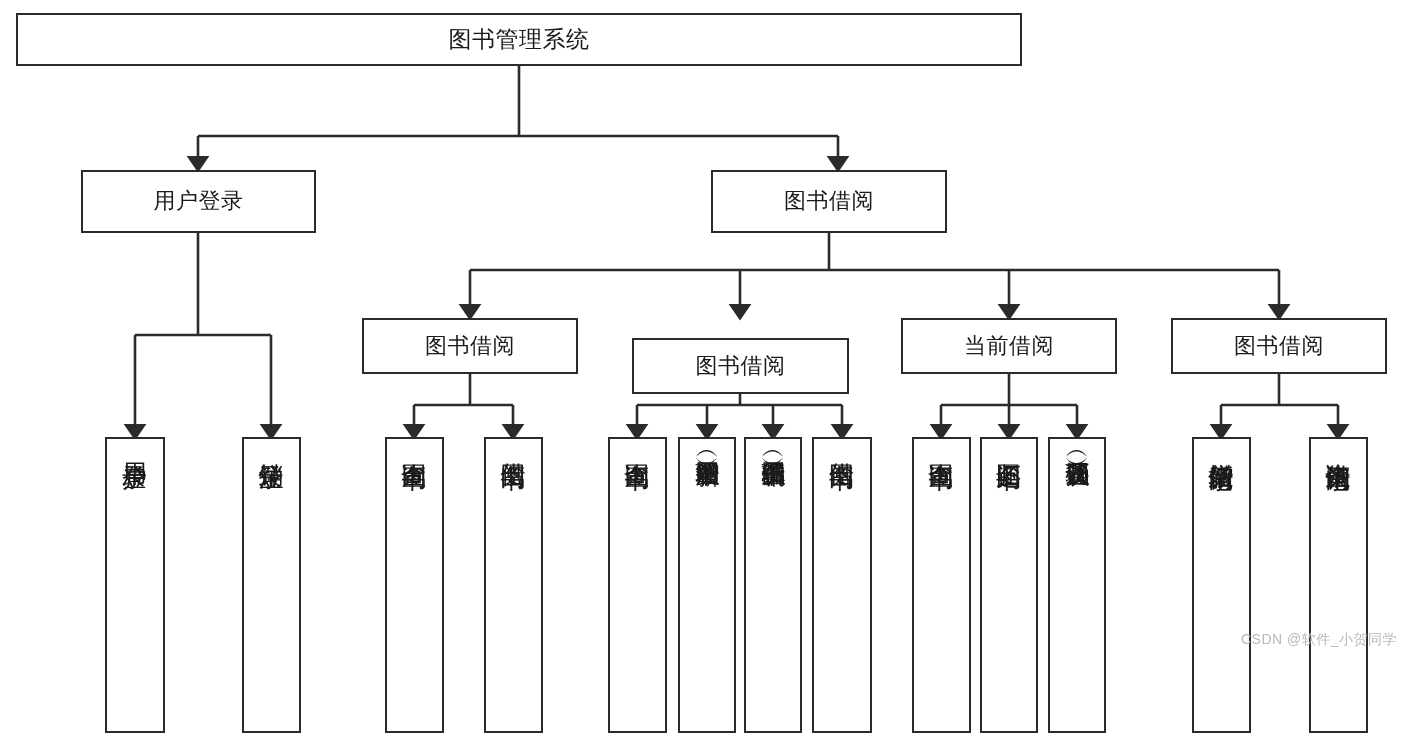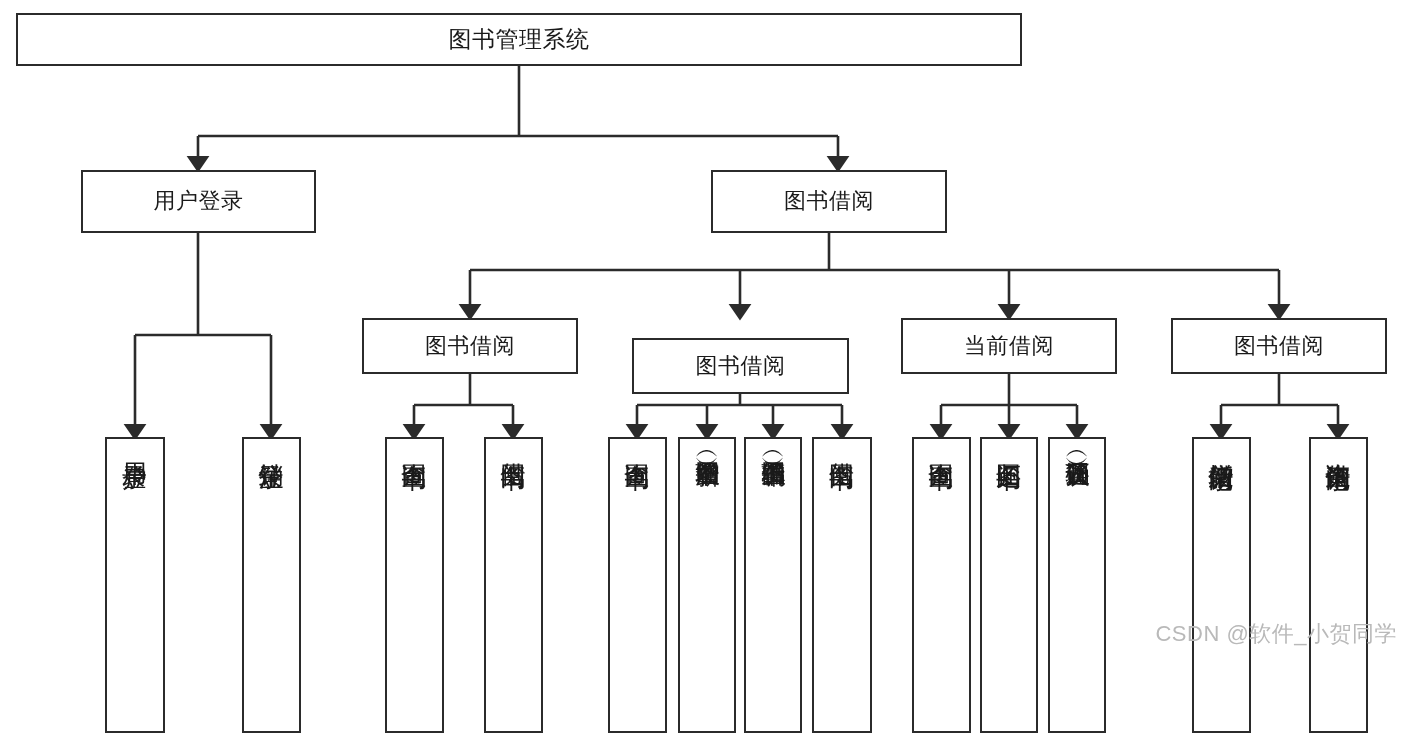--- a/index.html
+++ b/index.html
@@ -63,21 +63,21 @@
     white-space: nowrap;
   }
   .node.vert.tall .label {
     font-size: 24px;
     letter-spacing: 0px;
   }
   .watermark {
     position: absolute;
     right: 8px;
     bottom: 6px;
-    font-size: 22px;
+    font-size: 14px;
     color: #b9b9b9;
     white-space: nowrap;
     letter-spacing: 0.5px;
   }
 </style>
 </head>
 <body>
 
 <div id="canvas">
 

